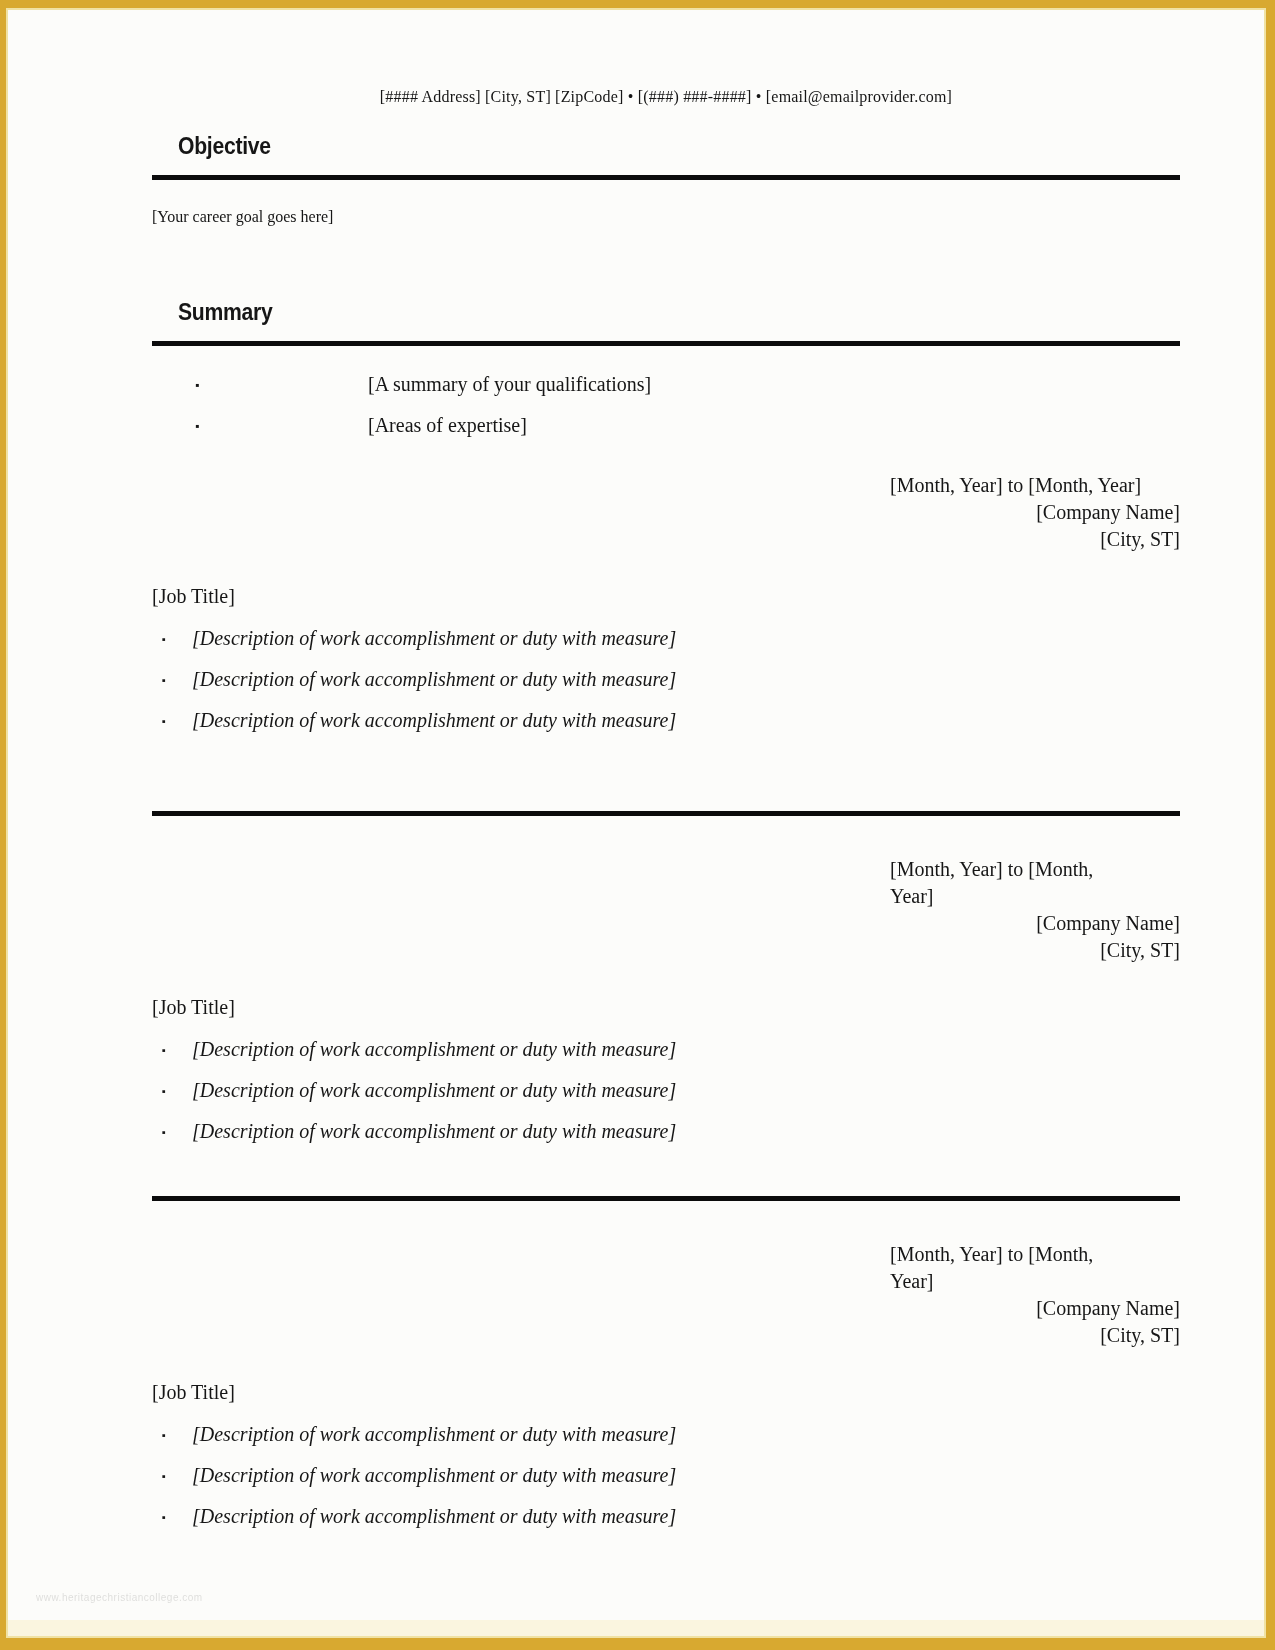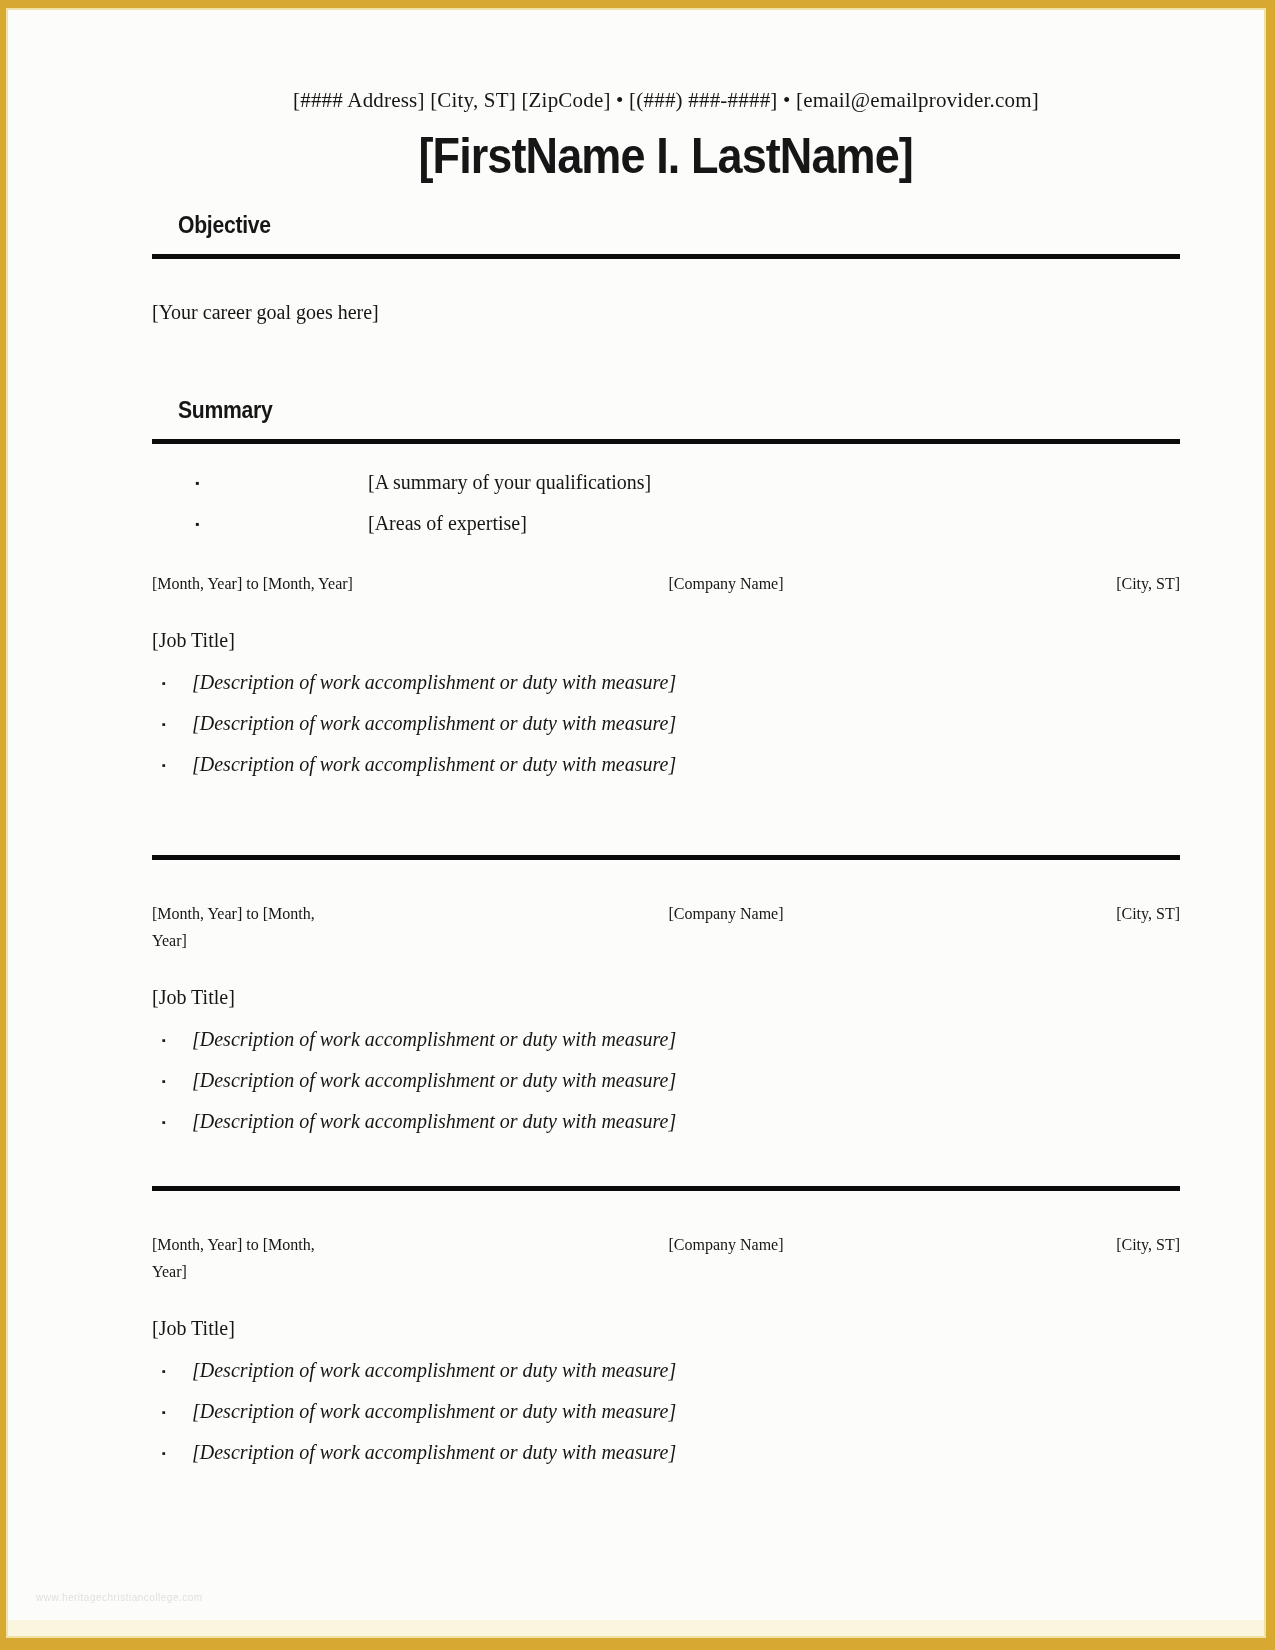--- a/index.html
+++ b/index.html
@@ -23,21 +23,21 @@
     position: absolute; left: 0; right: 0; bottom: 0;
     height: 16px; background: #FAF5DF;
   }
   .content {
     position: absolute; top: 0; left: 0; right: 0;
     padding: 78px 84px 0 144px;
   }
 
   .contact-line {
     text-align: center;
-    font-size: 21px;
+    font-size: 16px;
     letter-spacing: 0.2px;
     white-space: nowrap;
   }
   .person-name {
     margin-top: 14px;
     text-align: center;
     font-family: "Liberation Sans", sans-serif;
     font-weight: bold;
     font-size: 50px;
     letter-spacing: -1px;
@@ -53,40 +53,40 @@
     font-size: 23px;
     line-height: 32px;
     letter-spacing: -0.3px;
   }
   .section-header .squeeze { display: inline-block; transform: scaleX(0.92); transform-origin: left center; }
   .mt-objective { margin-top: 24px; }
   .mt-summary   { margin-top: 70px; }
   .mt-experience{ margin-top: 70px; }
 
   .objective-body {
-    margin-top: 42px;
-    font-size: 20px;
+    margin-top: 28px;
+    font-size: 16px;
   }
 
   .summary-list { margin-top: 18px; }
   .summary-item {
     padding-left: 43px;
     font-size: 20px;
     line-height: 40px;
     white-space: nowrap;
   }
   .summary-item .bullet-glyph {
     display: inline-block;
     width: 173px;
     font-family: "Liberation Sans", sans-serif;
     font-size: 12px;
     vertical-align: 2px;
   }
 
-  .job-row { display: flex; align-items: flex-start; font-size: 16px; line-height: 27px; }
+  .job-row { display: flex; align-items: flex-end; font-size: 20px; line-height: 27px; flex-direction: column; }
   .job-row.first-row { margin-top: 26px; }
   .job-row.later-row { margin-top: 40px; }
   .job-dates    { width: 290px; flex: none; white-space: pre; }
   .job-company  { flex: 1; text-align: center; white-space: nowrap; }
   .job-location { width: 170px; flex: none; text-align: right; white-space: nowrap; }
 
   .job-title { margin-top: 30px; font-size: 20px; line-height: 27px; }
 
   .job-bullets { margin-top: 8px; }
   .job-bullet {
@@ -118,23 +118,20 @@
   }
 </style>
 </head>
 <body>
 
 <div class="page">
   <div class="content">
 
     <div class="contact-line">[#### Address]  [City, ST]  [ZipCode]  • [(###) ###-####] • [email@emailprovider.com]</div>
 
-    <div class="person-name">
-      <span class="squeeze">[FirstName I. LastName]</span>
-    </div>
 
     <div class="section-header mt-objective">
       <span class="squeeze">Objective</span>
     </div>
     <div class="objective-body">[Your career goal goes here]</div>
 
     <div class="section-header mt-summary">
       <span class="squeeze">Summary</span>
     </div>
     <div class="summary-list">

